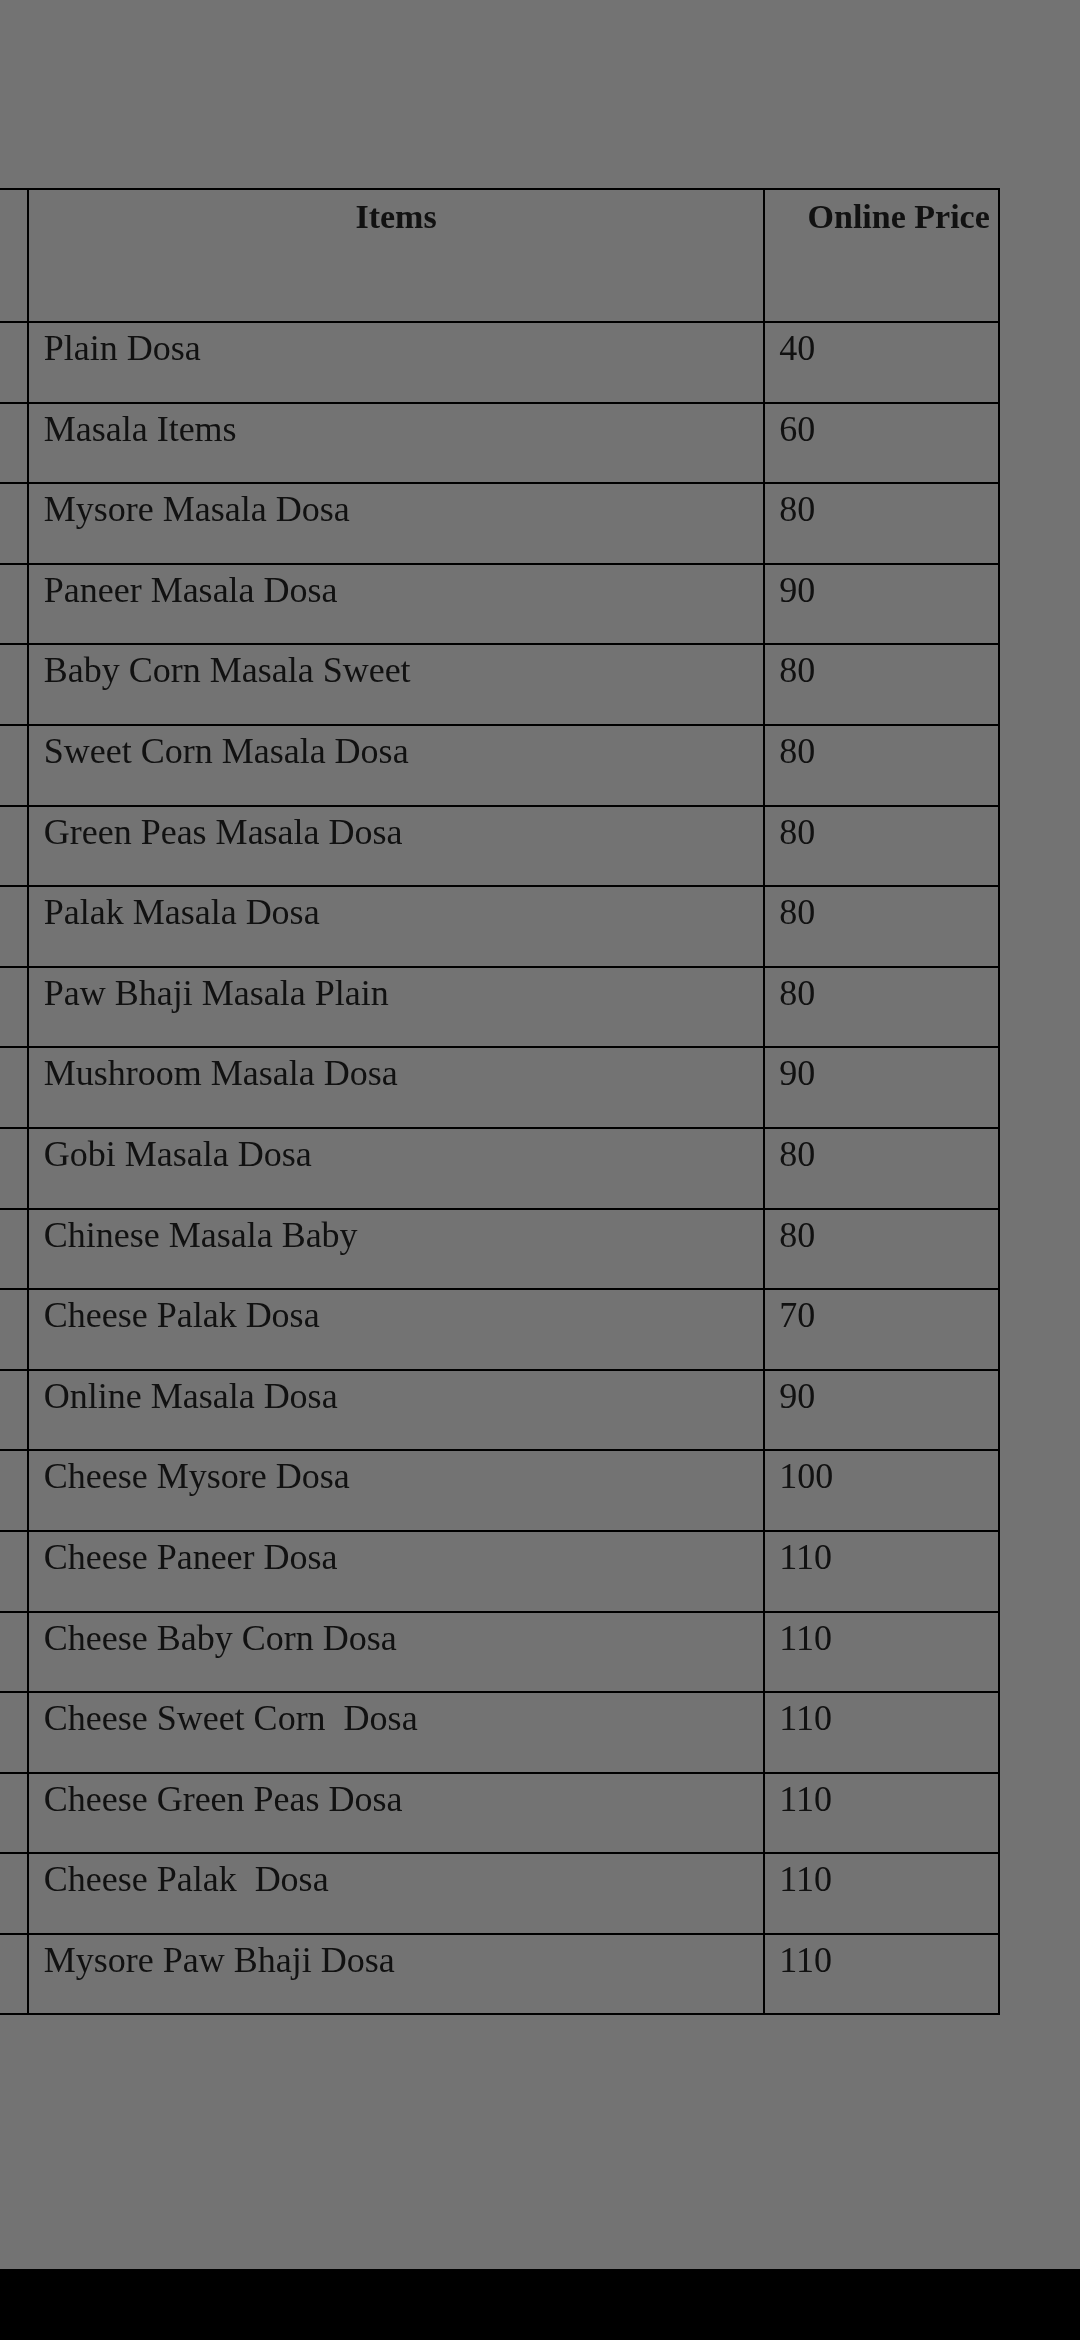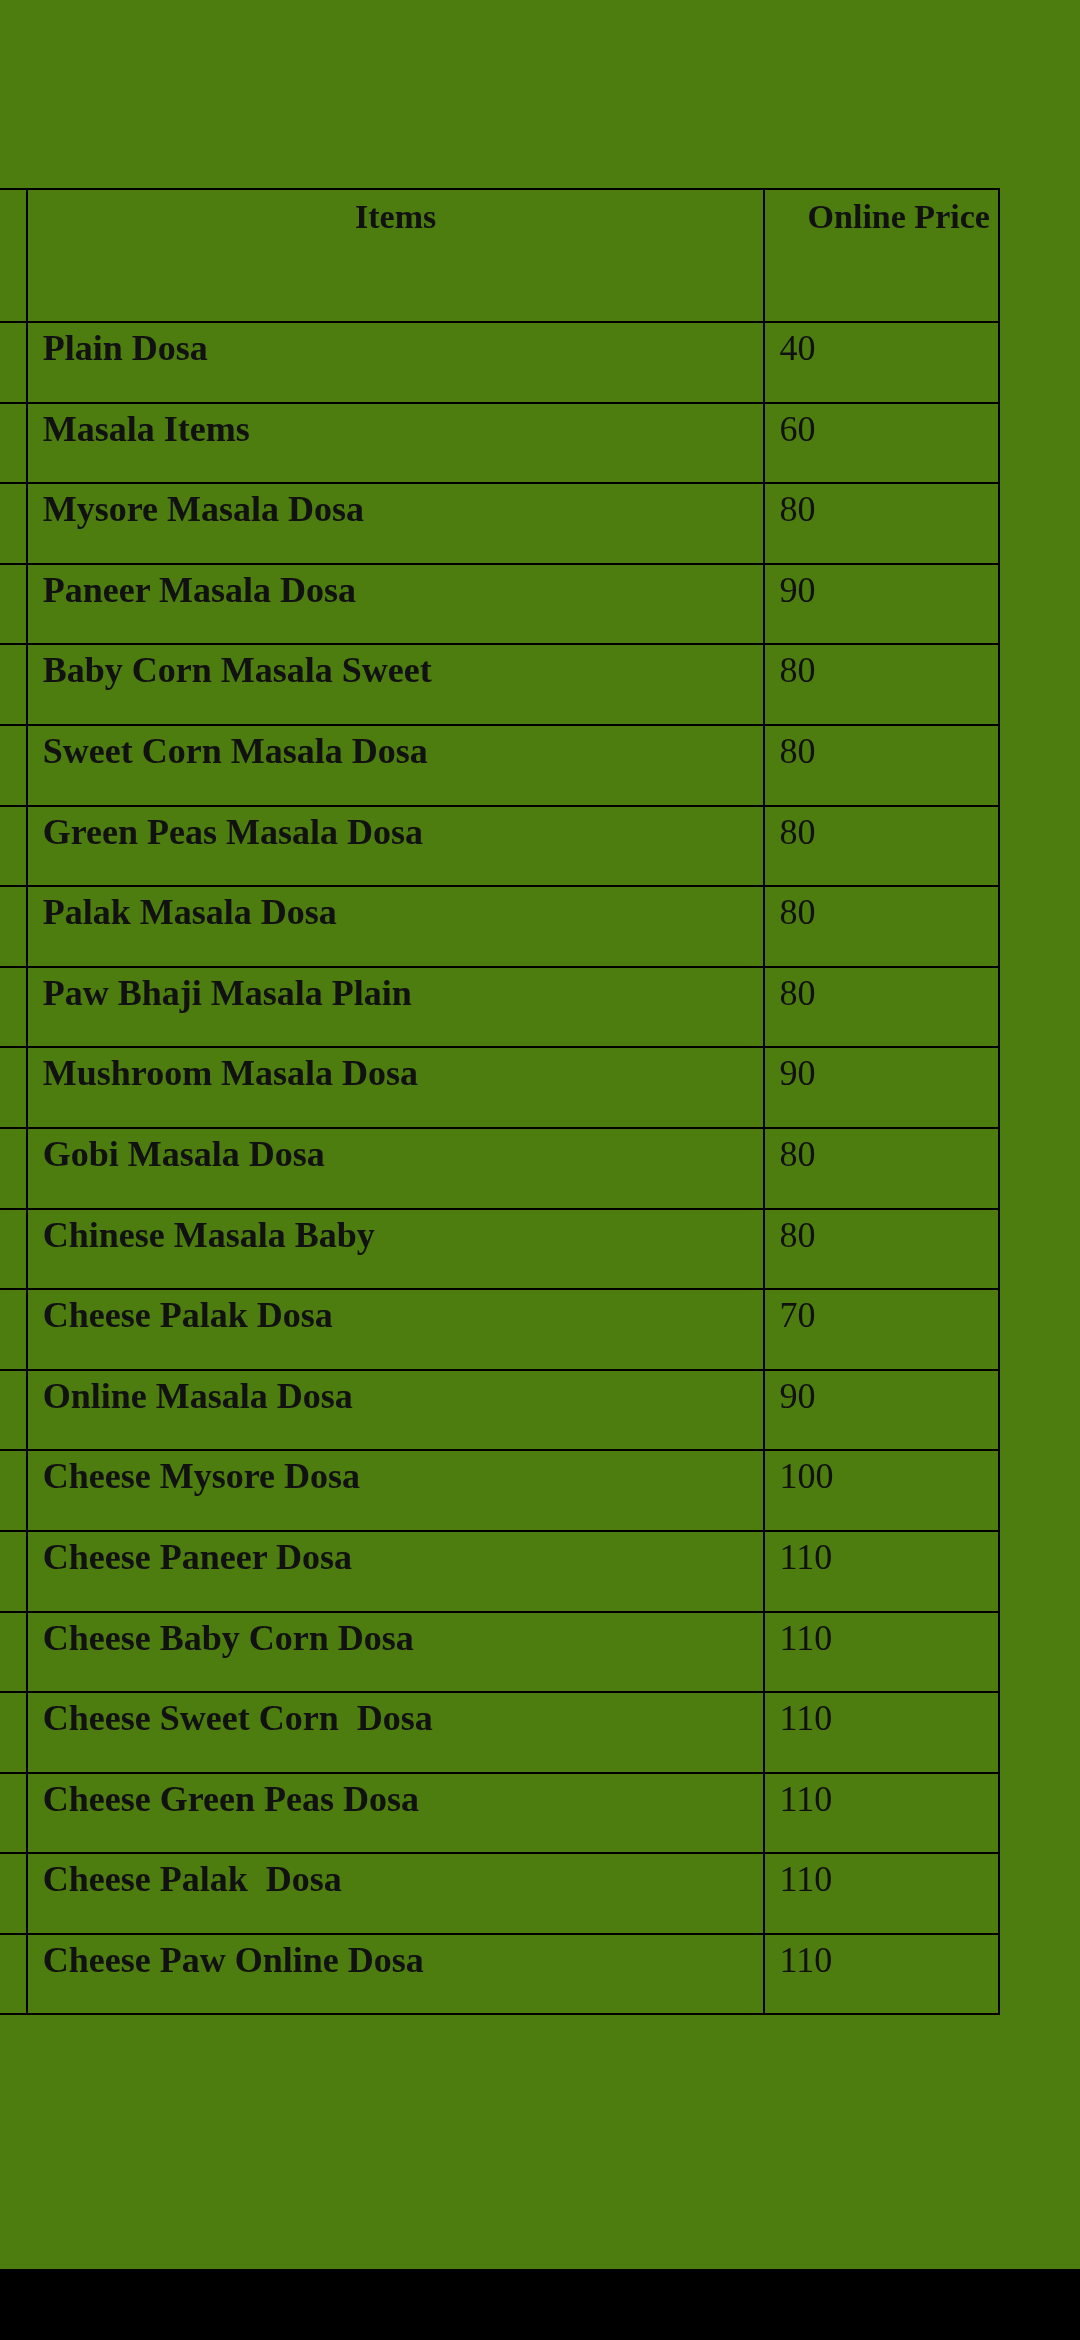--- a/index.html
+++ b/index.html
@@ -14,21 +14,21 @@
       overflow: hidden;
       font-family: "Liberation Serif", "DejaVu Serif", serif;
       color: #111111;
     }
     .doc {
       position: absolute;
       left: 0;
       top: 0;
       width: 1080px;
       height: 2269px;
-      background: #4d7c0f;
+      background: #737373;
     }
     .menu-table {
       position: absolute;
       left: -80px;
       top: 188px;
       border-collapse: collapse;
       table-layout: fixed;
     }
     .menu-table th, .menu-table td {
       border: 2px solid #000000;
@@ -74,21 +74,20 @@
     td.cell-sno {
       position: relative;
       text-align: right;
       font-size: 34px;
       overflow: hidden;
     }
     td.cell-item {
       font-size: 36px;
       padding-left: 15px !important;
       white-space: pre;
-      font-weight: bold;
     }
     td.cell-item span, td.cell-price span {
       display: block;
       margin-top: 4px;
       line-height: 1.2;
     }
     td.cell-price {
       font-size: 36px;
       padding-left: 14px !important;
       border-radius: 7px;
@@ -282,21 +281,21 @@
   <tr class="body-row">
     <td class="cell-sno"></td>
     <td class="cell-item"><span>Cheese Palak  Dosa</span></td>
     <td class="cell-price">
             <span>110</span>
           </td>
   </tr>
 
   <tr class="body-row">
     <td class="cell-sno"></td>
-    <td class="cell-item"><span>Cheese Paw Online Dosa</span></td>
+    <td class="cell-item"><span>Mysore Paw Bhaji Dosa</span></td>
     <td class="cell-price">
             <span>110</span>
           </td>
   </tr>
 </tbody>
   </table>
 </div>
 
 <div class="bottom-bar"></div>
 

